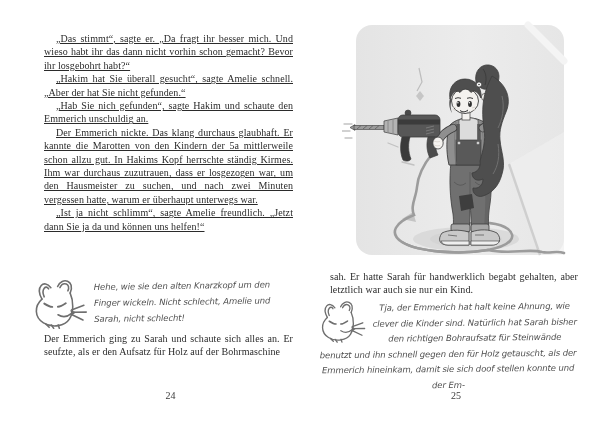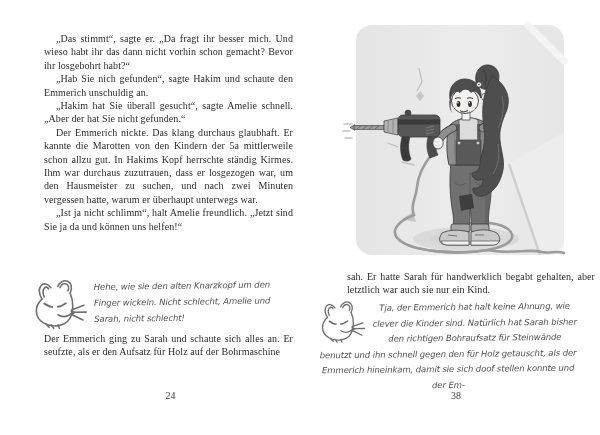--- a/index.html
+++ b/index.html
@@ -1,35 +1,35 @@
 <!DOCTYPE html>
 <html lang="de"><head>
 <meta charset="utf-8">
 <style>
   html,body{margin:0;padding:0;background:#ffffff;}
   body{width:600px;height:435px;position:relative;overflow:hidden;
        font-family:"Liberation Serif",serif;color:#2b2b2b;}
-  .page{position:absolute;}
+  .page{position:absolute;text-decoration:underline;}
   .page-left{left:44px;top:32px;width:249px;height:400px;}
   .page-right{left:330px;top:0;width:248px;height:435px;}
 
   .body-text p, p.continuation, p.rp-text{
     margin:0;font-size:10px;line-height:13.4px;text-align:justify;
     letter-spacing:0.08px;color:#2b2b2b;}
   p.indent{text-indent:12px;}
 
   .note{font-family:"DejaVu Sans",sans-serif;font-style:italic;
         font-size:8.5px;color:#4f4f4f;letter-spacing:-0.1px;}
   .note-left{position:absolute;top:246px;left:-14px;width:262px;
              line-height:16px;transform:rotate(-0.8deg);}
   .note-right{position:absolute;top:300px;left:-12px;width:260px;
               line-height:15.5px;transform:rotate(-0.6deg);text-align:center;}
   .note .rat{float:left;margin:-2px 6px 0 0;}
   .continuation{position:absolute;top:300px;left:0;width:249px;}
-  .rp-text{position:absolute;top:270px;left:17px;width:248px;}
+  .rp-text{position:absolute;top:270px;left:0;width:248px;}
   .pageno{position:absolute;left:4px;right:0;text-align:center;
           font-size:10px;color:#3a3a3a;}
   .page-left .pageno{top:358px;}
   .page-right .pageno{top:390px;}
   .illu{position:absolute;left:12px;top:12px;width:236px;height:246px;}
   .hidden-defs{position:absolute;width:0;height:0;overflow:hidden;}
 </style>
 </head>
 <body>
 
@@ -53,24 +53,24 @@
       <path d="M35,29 l5,2 -4,3 z" fill="#6f6f6f"></path>
     </symbol>
   </defs>
 </svg>
 
 <div class="spread">
 
   <section class="page page-left">
     <div class="body-text">
       <p class="indent">„Das stimmt“, sagte er. „Da fragt ihr besser mich. Und wieso habt ihr das dann nicht vorhin schon gemacht? Bevor ihr losgebohrt habt?“</p>
+      <p class="indent">„Hakim hat Sie überall gesucht“, sagte Amelie schnell. „Aber der hat Sie nicht gefunden.“</p>
       <p class="indent">„Hab Sie nich gefunden“, sagte Hakim und schaute den Emmerich unschuldig an.</p>
-      <p class="indent">„Hakim hat Sie überall gesucht“, sagte Amelie schnell. „Aber der hat Sie nicht gefunden.“</p>
       <p class="indent">Der Emmerich nickte. Das klang durchaus glaubhaft. Er kannte die Marotten von den Kindern der 5a mittlerweile schon allzu gut. In Hakims Kopf herrschte ständig Kirmes. Ihm war durchaus zuzutrauen, dass er losgezogen war, um den Hausmeister zu suchen, und nach zwei Minuten vergessen hatte, warum er überhaupt unterwegs war.</p>
-      <p class="indent">„Ist ja nicht schlimm“, halt Amelie freundlich. „Jetzt sind Sie ja da und können uns helfen!“</p>
+      <p class="indent">„Ist ja nicht schlimm“, sagte Amelie freundlich. „Jetzt dann Sie ja da und können uns helfen!“</p>
     </div>
 
     <div class="note note-left">
       <svg class="rat" width="58" height="52" viewBox="0 0 50 46">
         <use href="#rat-doodle"></use>
       </svg>
       <span>Hehe, wie sie den alten Knarzkopf um den Finger wickeln. Nicht schlecht, Amelie und Sarah, nicht schlecht!</span>
     </div>
 
     <p class="continuation">Der Emmerich ging zu Sarah und schaute sich alles an. Er seufzte, als er den Aufsatz für Holz auf der Bohrmaschine</p>
@@ -195,15 +195,15 @@
 
     <p class="rp-text">sah. Er hatte Sarah für handwerklich begabt gehalten, aber letztlich war auch sie nur ein Kind.</p>
 
     <div class="note note-right">
       <svg class="rat" width="48" height="44" viewBox="0 0 50 46">
         <use href="#rat-doodle"></use>
       </svg>
       <span>Tja, der Emmerich hat halt keine Ahnung, wie clever die Kinder sind. Natürlich hat Sarah bisher den richtigen Bohraufsatz für Steinwände benutzt und ihn schnell gegen den für Holz getauscht, als der Emmerich hineinkam, damit sie sich doof stellen konnte und der Em-</span>
     </div>
 
-    <div class="pageno">38</div>
+    <div class="pageno">25</div>
   </section>
 </div>
 
 </body></html>

